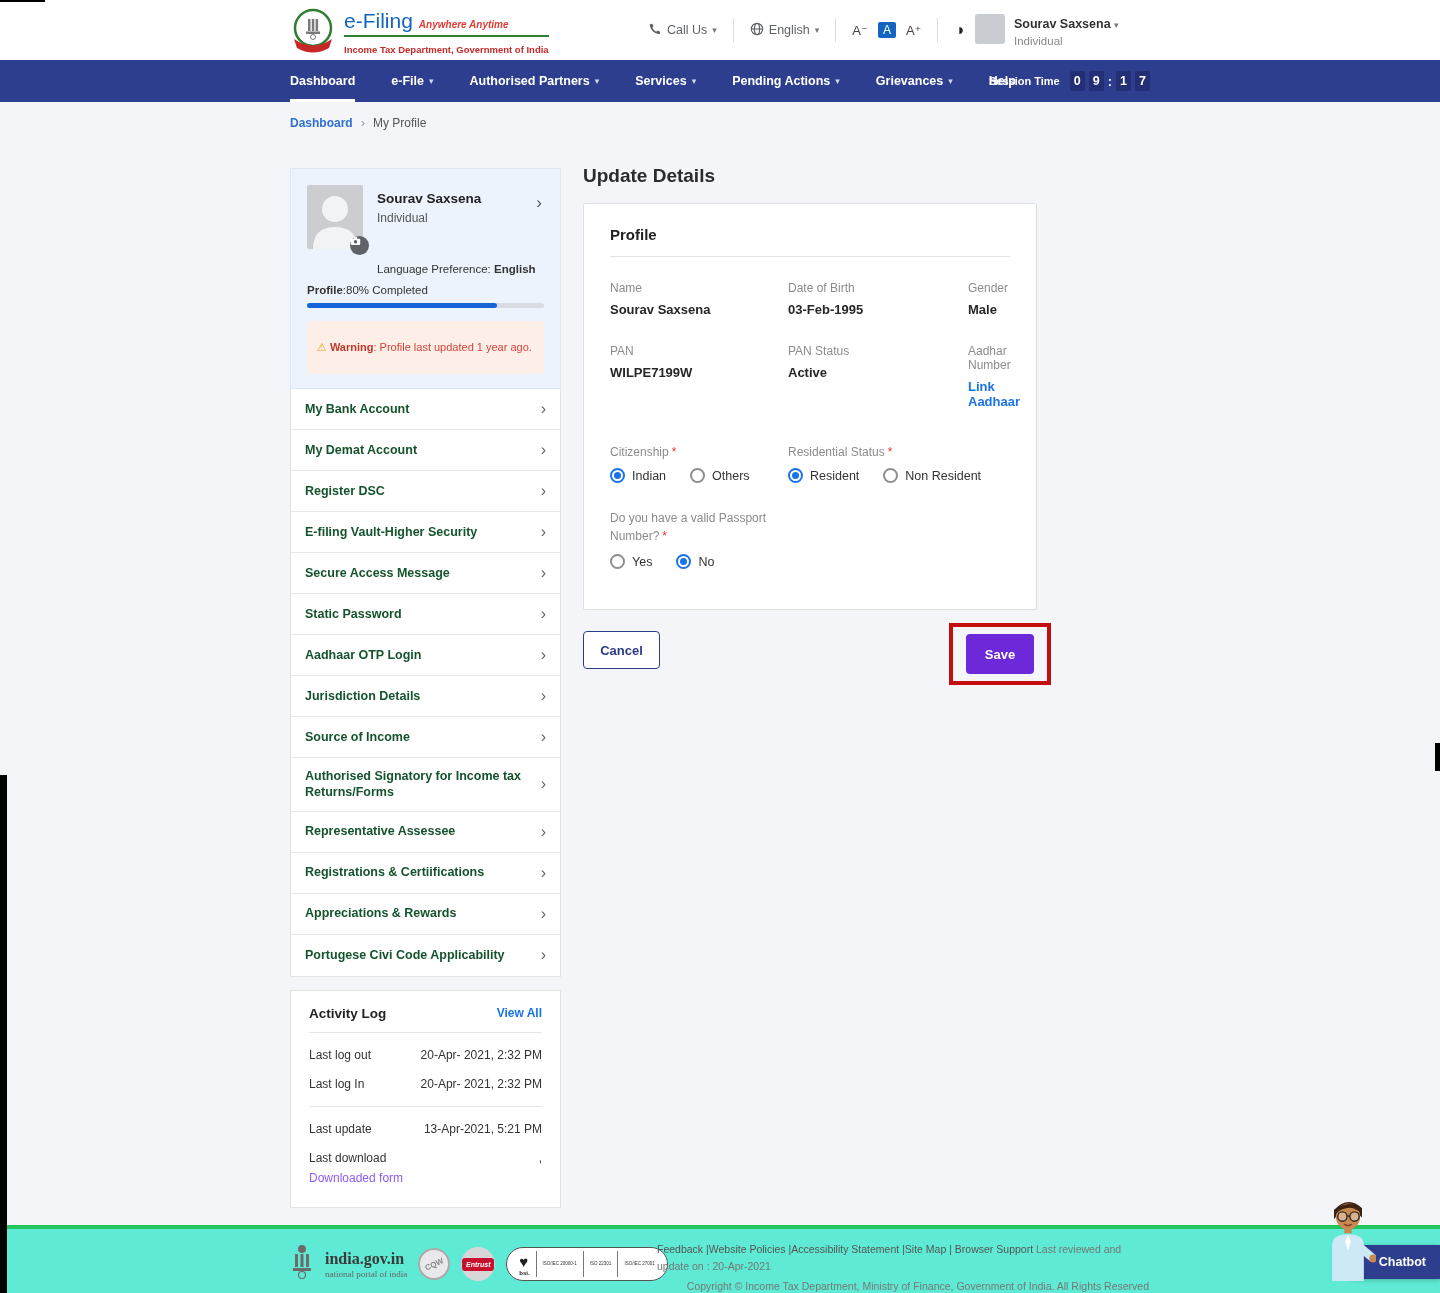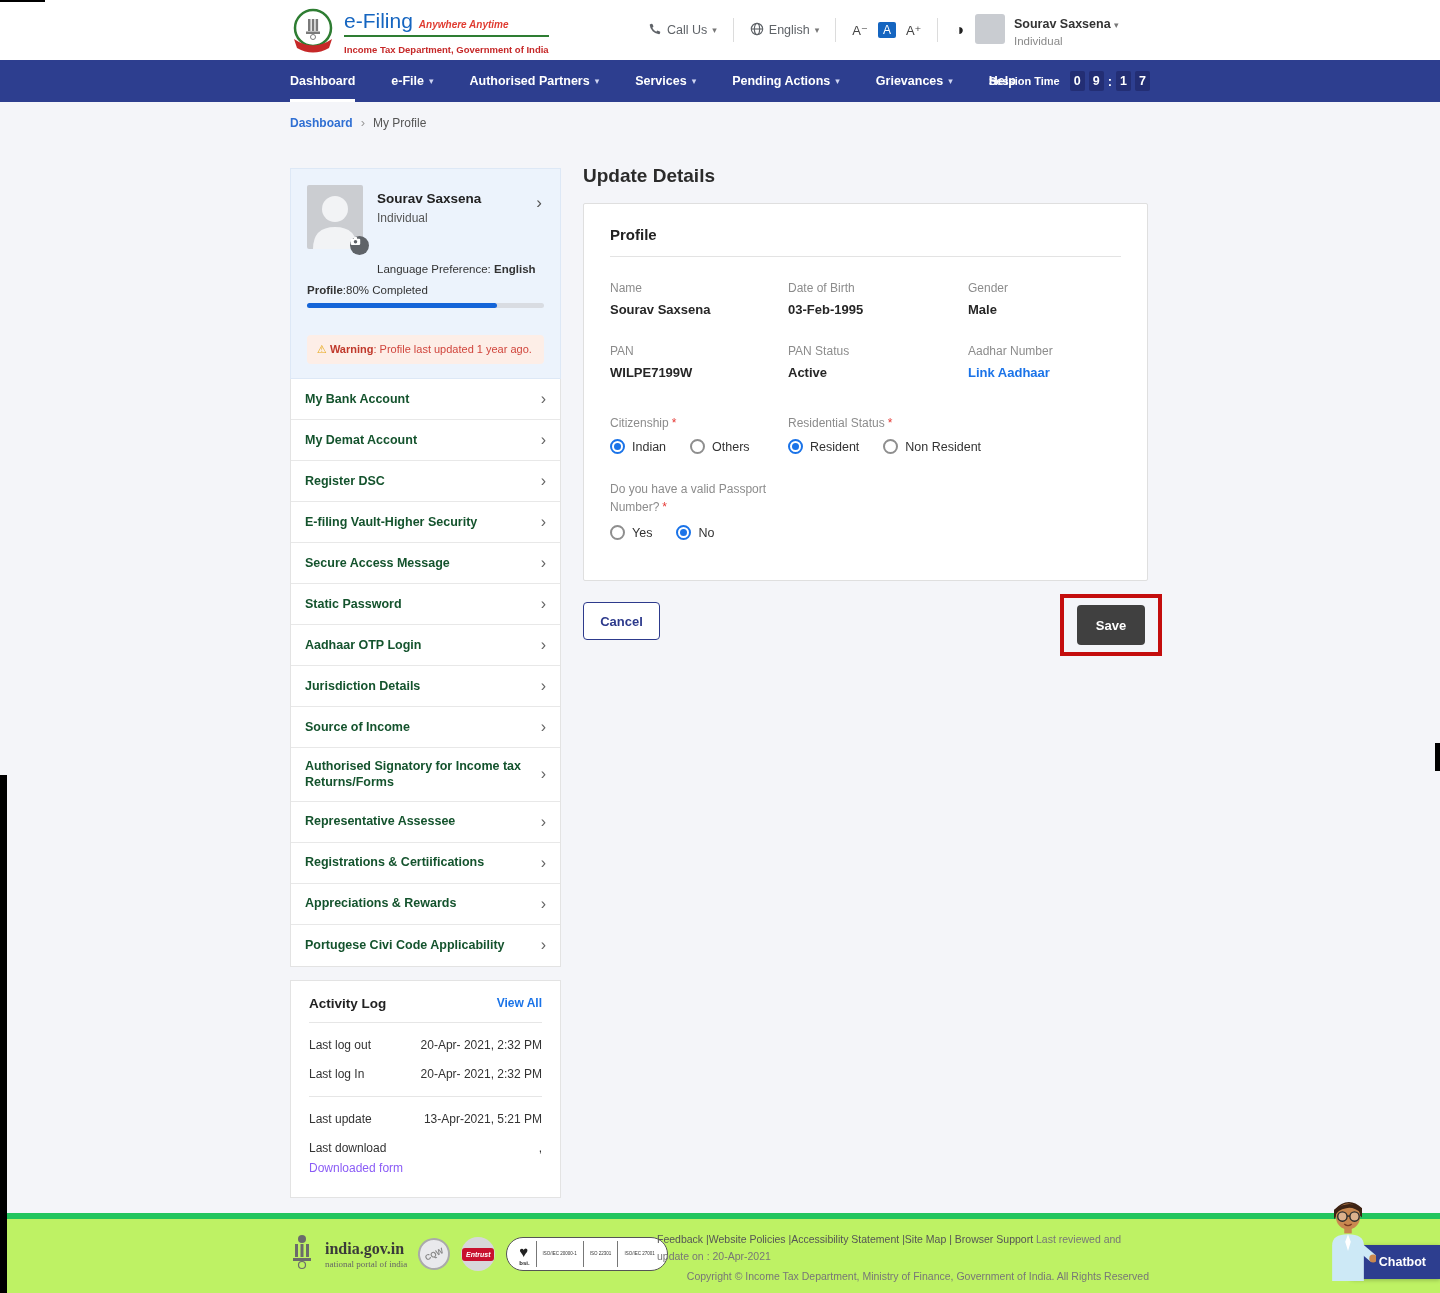--- a/index.html
+++ b/index.html
@@ -38,38 +38,38 @@
   .colon { color:#fff; font-weight:700; font-size:13px; }
 
   
   .breadcrumb { position:absolute; left:290px; top:115px; display:flex; align-items:center; gap:8px; font-size:12px; }
   .bc-home { color:#2f6fd3; font-weight:700; text-decoration:none; cursor:pointer; }
   .bc-sep { color:#9a9a9a; font-size:13px; }
   .bc-current { color:#555; }
 
   
   .left-col { position:absolute; left:290px; top:168px; width:271px; }
-  .main-col { position:absolute; left:583px; top:165px; width:565px; }
+  .main-col { position:absolute; left:583px; top:165px; width:454px; }
 
   
   .pcard { background:#ecf3fc; border:1px solid #dde8f6; padding:16px 16px 14px; }
   .pcard-top { display:flex; gap:14px; position:relative; }
   .avatar-wrap { position:relative; width:56px; height:64px; background:#cbcdd1; border-radius:2px; flex:0 0 auto; }
   .avatar-wrap svg { position:absolute; inset:0; }
   .cam-badge { position:absolute; right:-6px; bottom:-6px; width:19px; height:19px; background:#5f6368; border-radius:50%; display:flex; align-items:center; justify-content:center; }
   .pcard-name { font-size:13.5px; font-weight:700; color:#222; margin-top:6px; }
   .pcard-type { font-size:12px; color:#555; margin-top:5px; }
   .pcard-chev { position:absolute; right:2px; top:8px; color:#555; font-size:17px; cursor:pointer; }
   .lang-line { font-size:11.5px; color:#333; margin:14px 0 0 70px; }
   .lang-line b { font-weight:700; }
   .prog-line { font-size:11.5px; color:#333; margin-top:9px; }
   .prog-line .plabel { font-weight:700; }
   .prog-track { margin-top:7px; height:5px; background:#d9dce2; border-radius:3px; }
   .prog-fill { height:5px; background:#1565d8; border-radius:3px; }
-  .warn-box { margin-top:27px; background:#fdeee7; border-radius:4px; padding:8px 10px; font-size:11px; color:#d0453c; }
+  .warn-box { margin-top:13px; background:#fdeee7; border-radius:4px; padding:20px 10px; font-size:11px; color:#d0453c; }
   .warn-box .wicon { color:#e6a817; margin-right:3px; }
   .warn-box .wlabel { font-weight:700; color:#c0392b; }
 
   
   .menu-card { background:#fff; border:1px solid #e3e3e3; border-top:none; }
   .menu-item { display:flex; justify-content:space-between; align-items:center; min-height:41px; padding:10px 14px; border-bottom:1px solid #e8e8e8; cursor:pointer; background:#fff; }
   .menu-item:last-child { border-bottom:none; }
   .menu-label { font-size:12.5px; font-weight:700; color:#14532d; line-height:1.3; padding-right:8px; }
   .chev { color:#666; font-size:16px; line-height:1; }
 
@@ -99,24 +99,24 @@
   .opt { display:flex; align-items:center; gap:7px; cursor:pointer; }
   .opt-label { font-size:12.5px; color:#333; }
   .radio { position:relative; width:15px; height:15px; border:2px solid #8e8e8e; border-radius:50%; flex:0 0 auto; }
   .radio.checked { border-color:#1a73e8; }
   .radio.checked::after { content:""; position:absolute; inset:2px; background:#1a73e8; border-radius:50%; }
   .passport-block { margin-top:26px; width:185px; }
   .passport-block .rz-label { line-height:1.5; }
   .btn-row { display:flex; justify-content:space-between; align-items:flex-start; margin-top:21px; }
   .cancel-btn { width:77px; height:38px; background:#fff; border:1px solid #2d3a8c; border-radius:4px; color:#2d3a8c; font-size:13px; font-weight:700; cursor:pointer; font-family:inherit; }
   .save-highlight { border:4px solid #c40d0d; padding:7px 13px; margin-right:-14px; margin-top:-8px; }
-  .save-btn { width:68px; height:40px; background:#404040; border:none; border-radius:4px; color:#fff; font-size:13px; font-weight:700; cursor:pointer; font-family:inherit; }
-
-  
-  .footer { position:absolute; left:0; right:0; bottom:0; height:80px; background:#bef264; border-top:6px solid #22c55e; }
+  .save-btn { width:68px; height:40px; background:#6d28d9; border:none; border-radius:4px; color:#fff; font-size:13px; font-weight:700; cursor:pointer; font-family:inherit; }
+
+  
+  .footer { position:absolute; left:0; right:0; bottom:0; height:68px; background:#5eead4; border-top:4px solid #22c55e; }
   .f-left { position:absolute; left:290px; top:14px; display:flex; align-items:center; gap:11px; }
   .portal-text .pt1 { font-family:"Liberation Serif","DejaVu Serif",serif; font-size:16px; font-weight:700; color:#3a3a3a; }
   .portal-text .pt2 { font-family:"Liberation Serif","DejaVu Serif",serif; font-size:9px; color:#666; margin-top:1px; }
   .badge-circle { width:32px; height:32px; border-radius:50%; border:2px double #aaa; background:#e9e9ec; color:#888; font-size:8px; font-weight:700; display:flex; align-items:center; justify-content:center; transform:rotate(-25deg); }
   .badge-entrust { width:34px; height:34px; border-radius:50%; background:#d7d7da; display:flex; align-items:center; justify-content:center; }
   .badge-entrust span { background:#c8102e; color:#fff; font-size:7px; font-weight:700; font-style:italic; padding:3px 4px; border-radius:3px; }
   .bsi-strip { display:flex; align-items:center; border:1px solid #555; border-radius:17px; background:#fff; height:34px; padding:0 6px; }
   .bsi-seg { display:flex; flex-direction:column; justify-content:center; border-left:1px solid #777; padding:0 6px; height:26px; }
   .bsi-seg:first-child { border-left:none; }
   .bsi-heart { font-size:15px; color:#222; }

